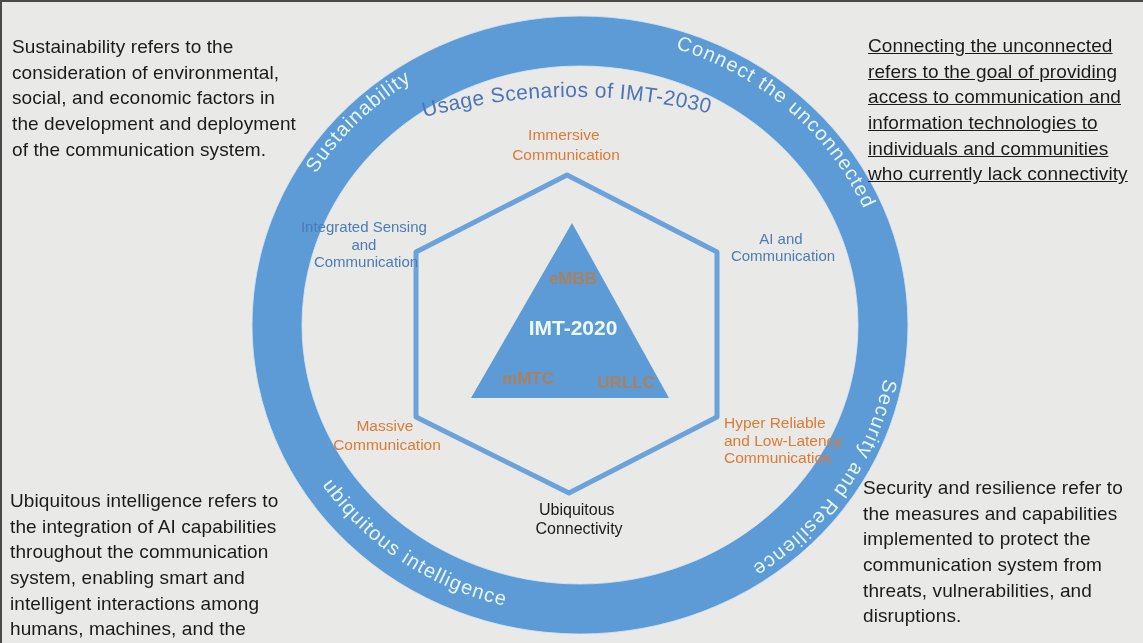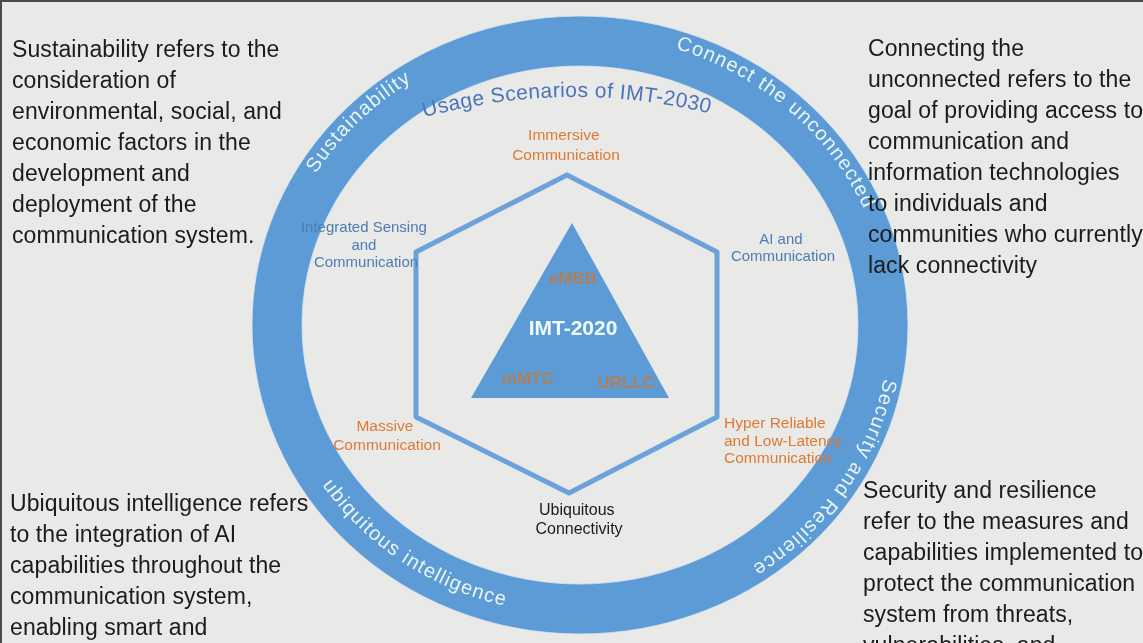--- a/index.html
+++ b/index.html
@@ -8,27 +8,27 @@
     background:#e9e9e7;
     font-family:"Liberation Sans", sans-serif;
     position:relative;
     overflow:hidden;
     border-top:2px solid #4a4a4a;
     border-left:2px solid #4a4a4a;
     box-sizing:border-box;
   }
   .corner-text{
     position:absolute;
-    font-size:23px;
+    font-size:19px;
     line-height:1.35;
     color:#1b1b1b;
     letter-spacing:0.1px;
   }
   #desc-tl{left:10px;top:32px;width:284px;}
-  #desc-tr{left:866px;top:31px;width:276px;}
+  #desc-tr{left:866px;top:31px;width:276px;text-decoration:underline;}
   #desc-bl{left:8px;top:486px;width:300px;}
   #desc-br{left:861px;top:473px;width:282px;}
   svg{position:absolute;left:0;top:0;}
   .ring-label{
     font-size:20px;
     fill:#e8f6f4;
     letter-spacing:1.2px;
   }
   .title-text{
     font-size:21px;

